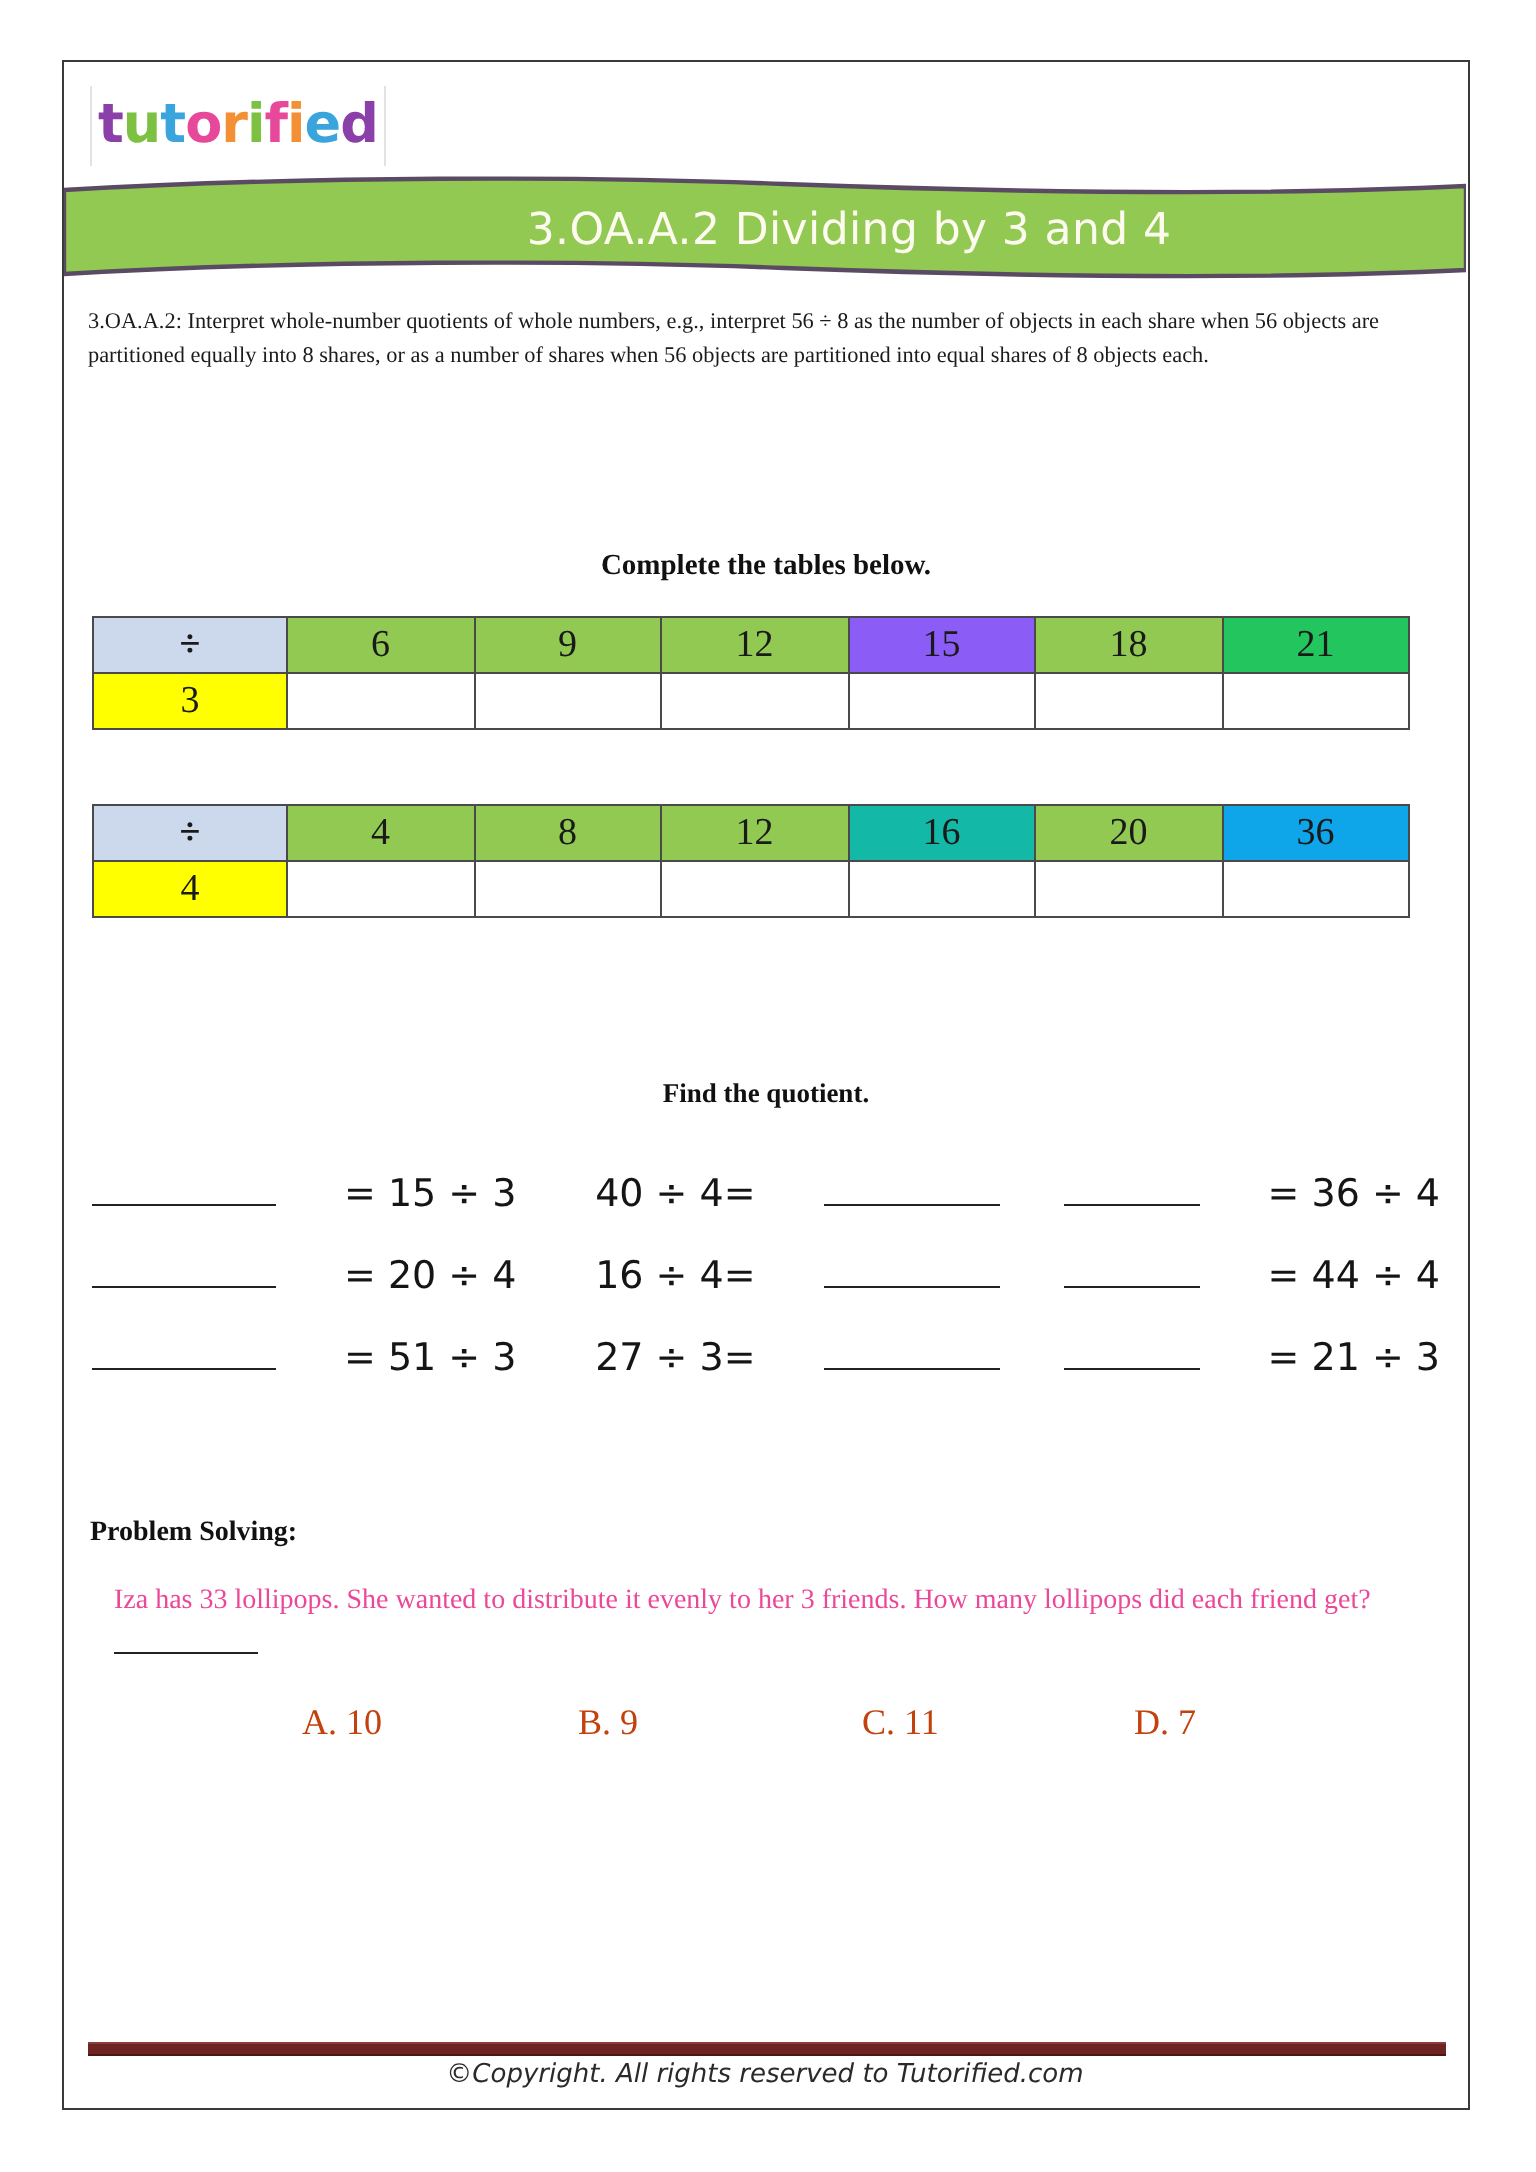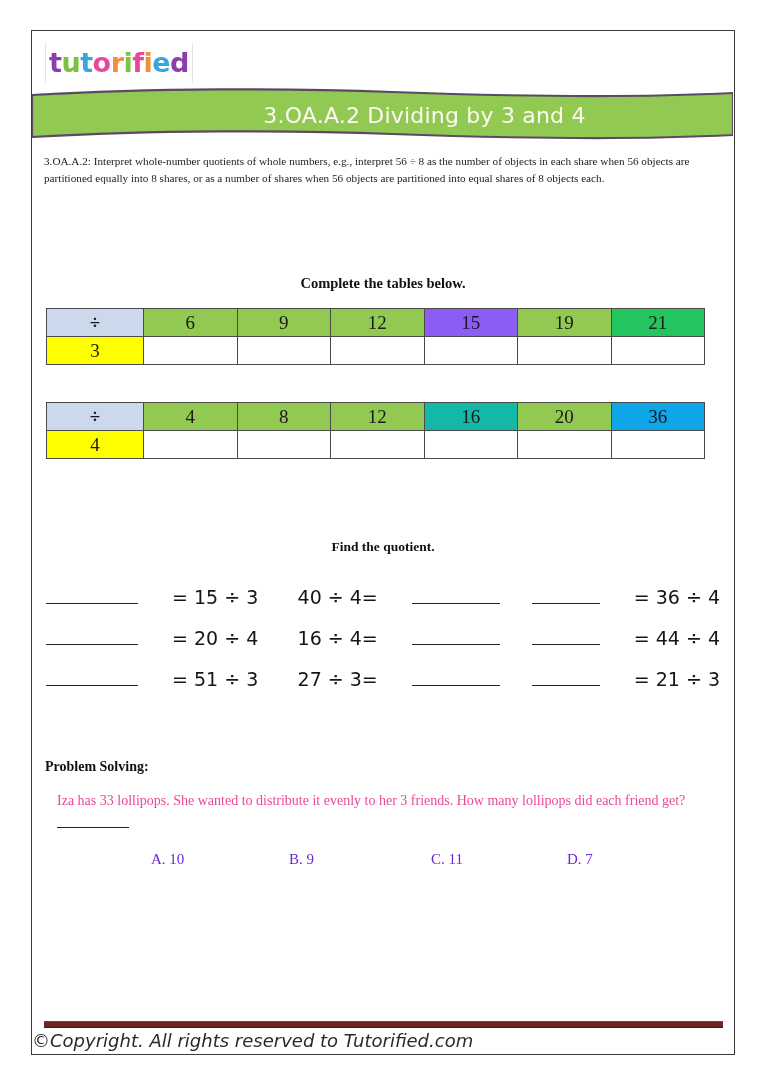--- a/index.html
+++ b/index.html
@@ -194,22 +194,22 @@
   }
 
   #choices {
     position: absolute;
     left: 13px;
     top: 820px;
     width: 676px;
     display: flex;
   }
   .choice {
-    font-size: 15px;
-    color: #6d28d9;
+    font-size: 18px;
+    color: #c2410c;
   }
   .choice.a { width: 138px; padding-left: 106px; }
   .choice.b { width: 142px; }
   .choice.c { width: 136px; }
   .choice.d { width: 120px; }
 
   
   #footer-rule {
     position: absolute;
     left: 12px;
@@ -218,23 +218,24 @@
     height: 5px;
     background: #6e2422;
     border-top: 1px solid #8a3d39;
     border-bottom: 1px solid #4d1514;
   }
   #footer-text {
     position: absolute;
     left: 0;
     top: 999px;
     width: 701px;
+    text-align: center;
     font-family: "DejaVu Sans", sans-serif;
     font-style: italic;
-    font-size: 18px;
+    font-size: 13px;
     color: #2a2a2a;
   }
 </style>
 </head>
 <body>
 
 <div id="page">
 
   <div id="logo-area">
     <div id="logo"><span style="color: rgb(139, 63, 168);">t</span><span style="color: rgb(124, 193, 66);">u</span><span style="color: rgb(58, 165, 220);">t</span><span style="color: rgb(232, 72, 154);">o</span><span style="color: rgb(242, 144, 51);">r</span><span style="color: rgb(124, 193, 66);">i</span><span style="color: rgb(232, 72, 154);">f</span><span style="color: rgb(242, 144, 51);">i</span><span style="color: rgb(58, 165, 220);">e</span><span style="color: rgb(139, 63, 168);">d</span></div>
@@ -261,21 +262,21 @@
         <col>
         <col>
       </colgroup>
     <tbody>
       <tr>
         <td class="c-divide" style="background: rgb(204, 217, 236);">÷</td>
         <td class="c-head" style="background: rgb(146, 201, 82);">6</td>
         <td class="c-head" style="background: rgb(146, 201, 82);">9</td>
         <td class="c-head" style="background: rgb(146, 201, 82);">12</td>
         <td class="c-head" style="background: #8b5cf6;">15</td>
-        <td class="c-head" style="background: rgb(146, 201, 82);">19</td>
+        <td class="c-head" style="background: rgb(146, 201, 82);">18</td>
         <td class="c-head" style="background: #22c55e;">21</td>
       </tr>
       <tr>
         <td class="c-rowlabel" style="background: rgb(255, 255, 0);">3</td>
         <td class="c-blank"></td>
         <td class="c-blank"></td>
         <td class="c-blank"></td>
         <td class="c-blank"></td>
         <td class="c-blank"></td>
         <td class="c-blank"></td>

